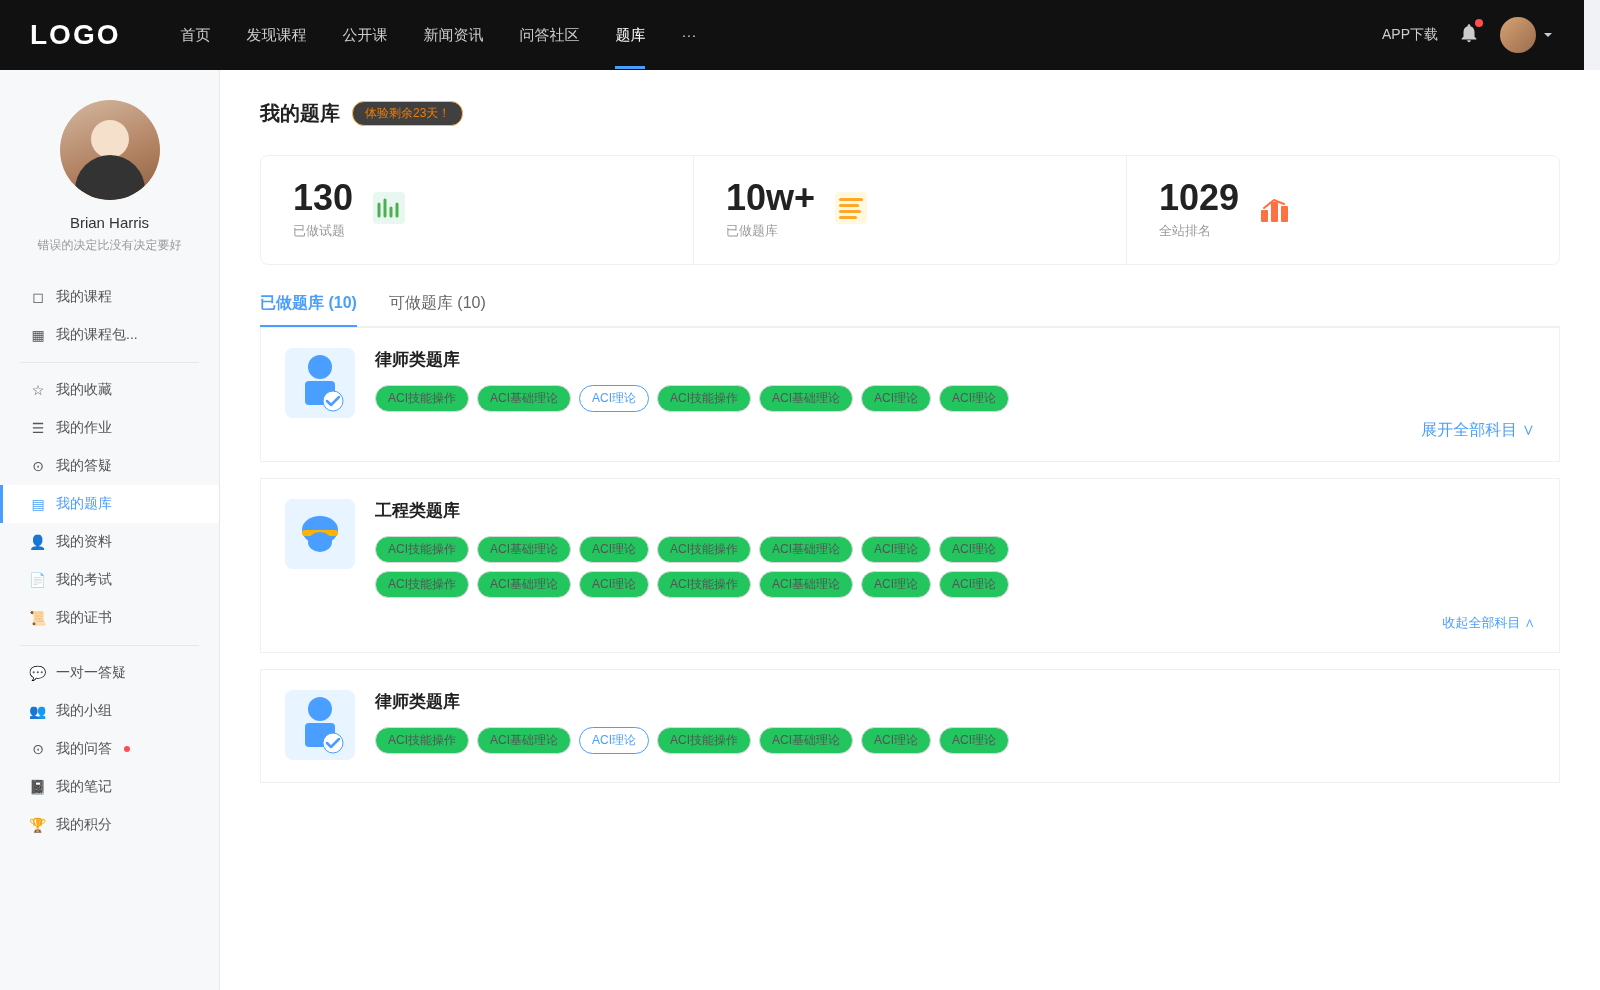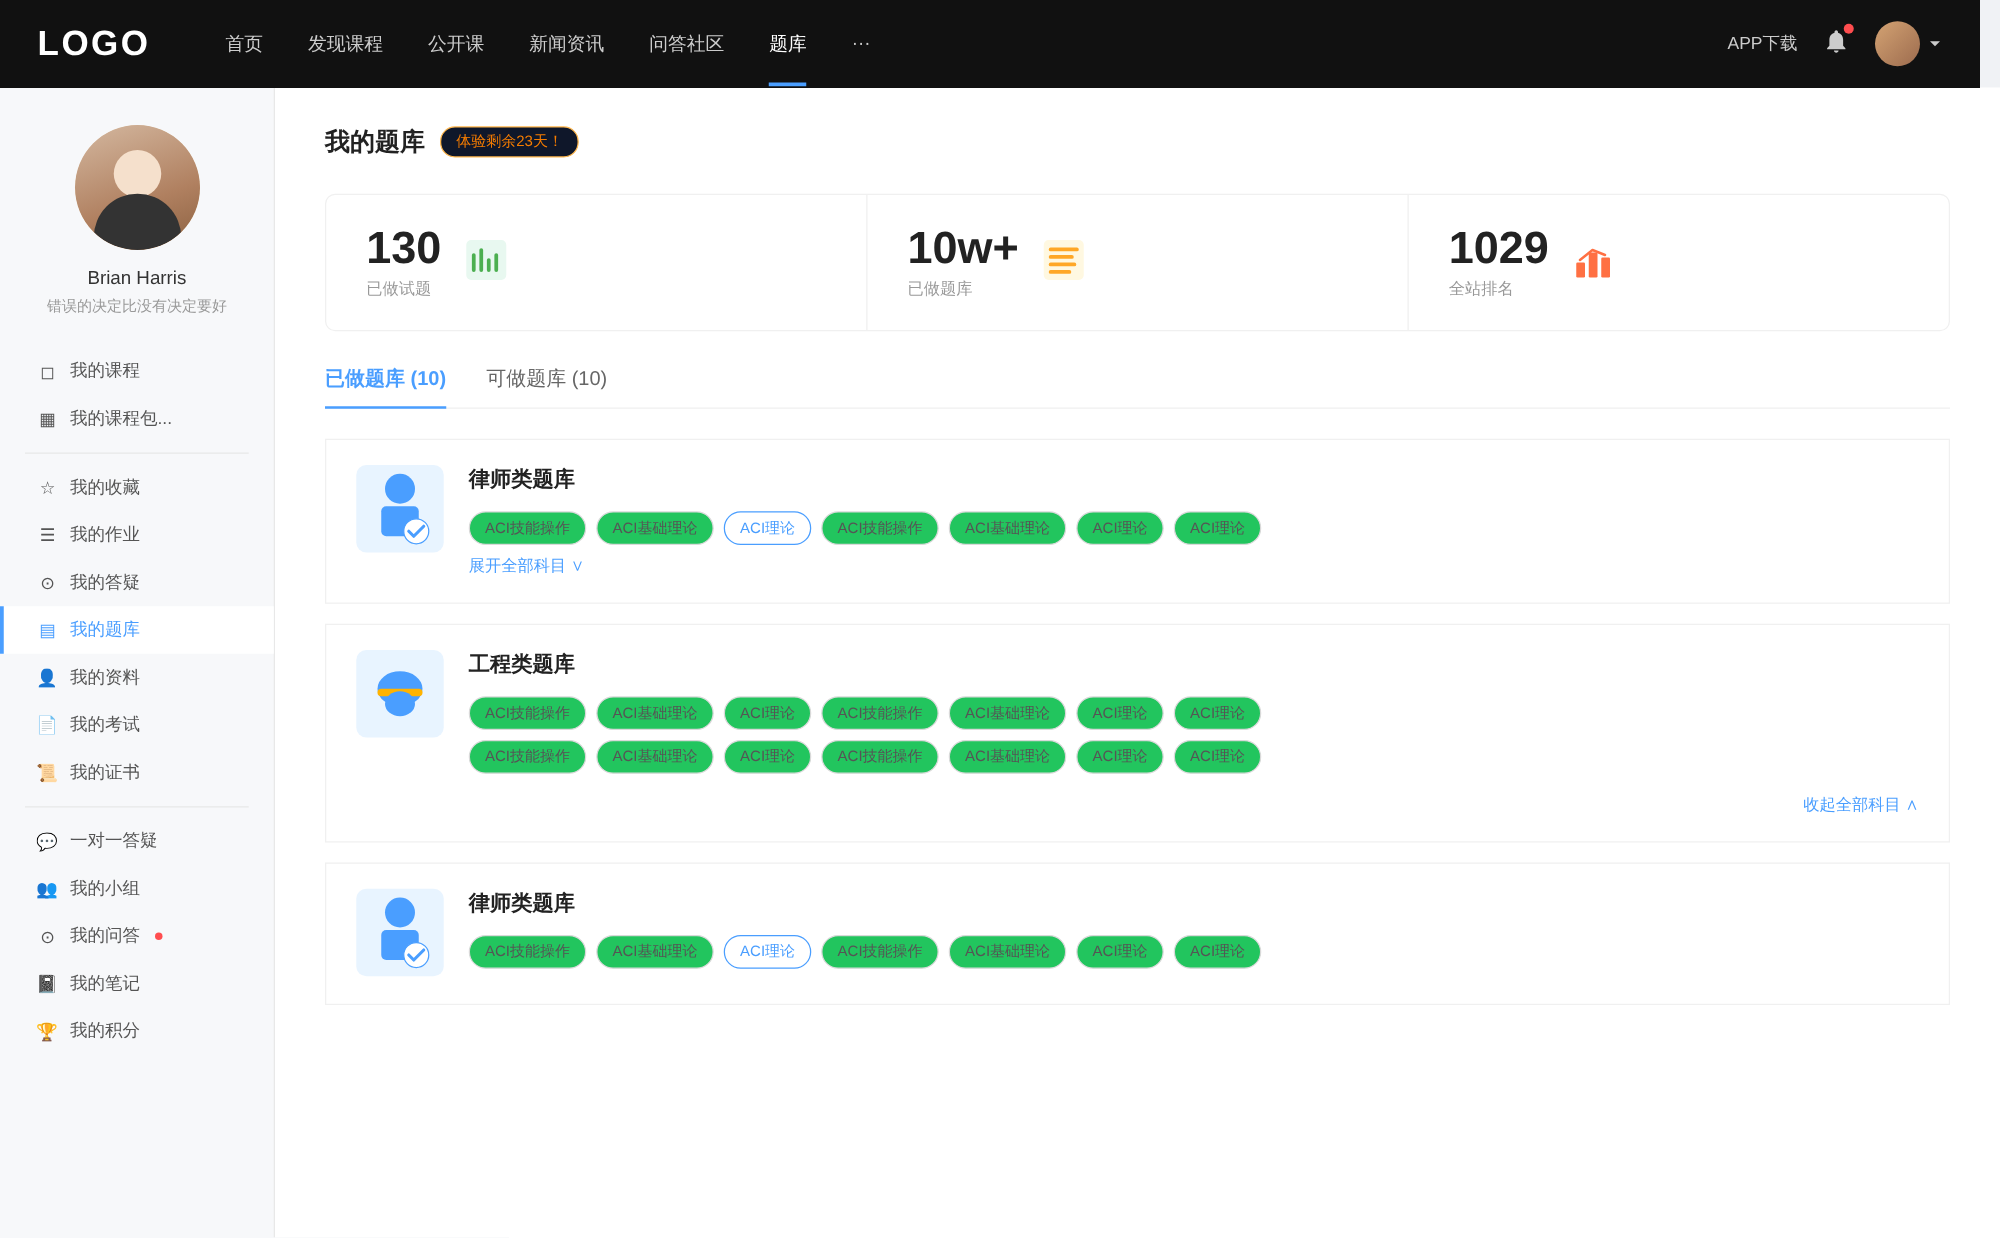--- a/index.html
+++ b/index.html
@@ -206,21 +206,21 @@
       align-items: center;
       gap: 12px;
       margin-bottom: 28px;
     }
     .page-title {
       font-size: 20px;
       font-weight: 600;
       color: #222;
     }
     .trial-badge {
-      background: #0f172a;
+      background: #404040;
       color: #f57c00;
       border: 1px solid #ffb74d;
       border-radius: 12px;
       padding: 3px 12px;
       font-size: 12px;
     }
 
     
     .stats-row {
       display: flex;
@@ -253,21 +253,20 @@
     }
     .stat-icon {
       width: 40px; height: 40px;
     }
 
     
     .tabs-row {
       display: flex;
       gap: 32px;
       border-bottom: 1px solid #f0f0f0;
-      margin-bottom: 24px;
     }
     .tab-item {
       font-size: 16px;
       color: #666;
       padding-bottom: 12px;
       cursor: pointer;
       position: relative;
     }
     .tab-item.active {
       color: #4a9eff;
@@ -321,21 +320,22 @@
       color: #555;
       cursor: pointer;
       background: #22c55e;
     }
     .tag.active-tag {
       border-color: #4a9eff;
       color: #4a9eff;
       background: #fff;
     }
     .expand-link {
-      font-size: 13px;
+      text-align: right;
+      font-size: 16px;
       color: #4a9eff;
       cursor: pointer;
       margin-top: 4px;
     }
     .collapse-link {
       text-align: right;
       font-size: 13px;
       color: #4a9eff;
       cursor: pointer;
       margin-top: 16px;

